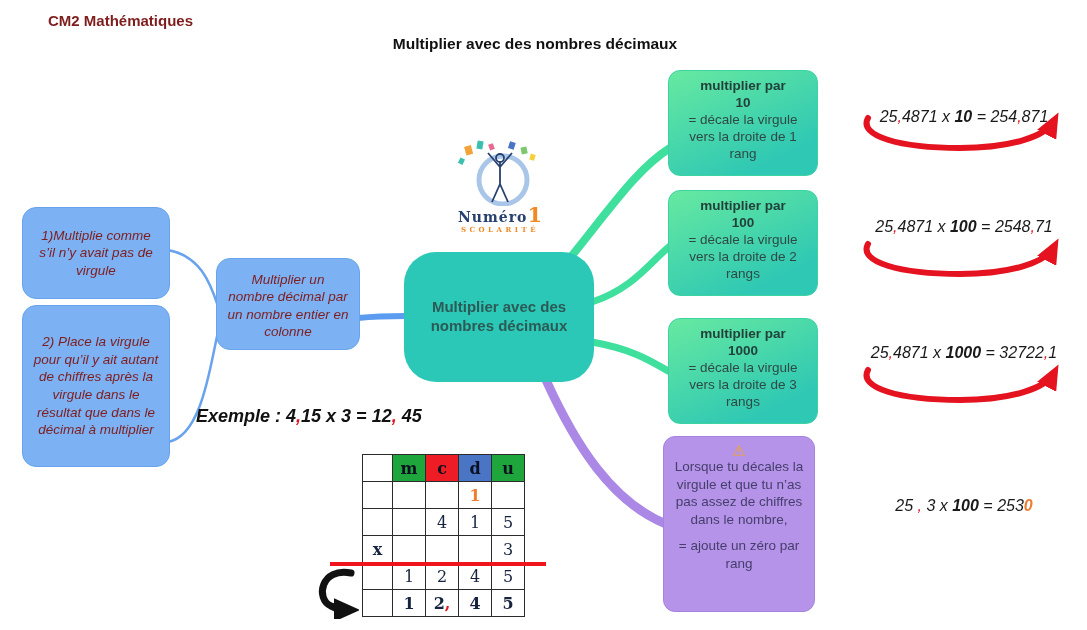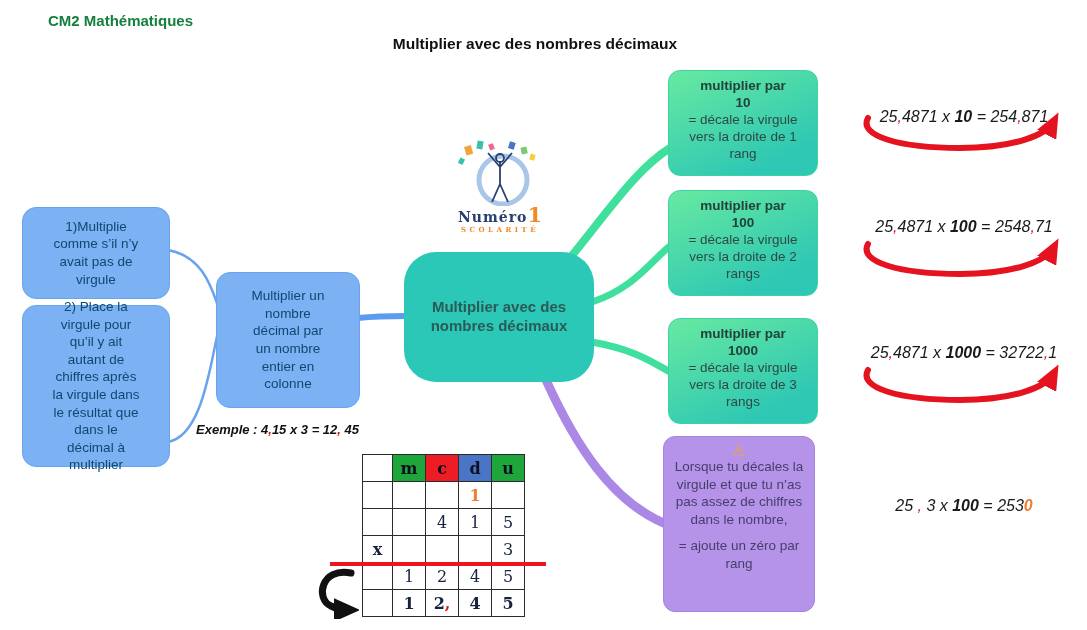--- a/index.html
+++ b/index.html
@@ -4,31 +4,31 @@
 <style>
   * { margin:0; padding:0; box-sizing:border-box; }
   html,body { background:#ffffff; }
   #canvas {
     position:relative; width:1087px; height:630px; overflow:hidden;
     font-family:"Liberation Sans", sans-serif; background:#fff;
   }
   .abs { position:absolute; }
   #connector-layer { position:absolute; left:0; top:0; z-index:0; }
 
-  .course-title { left:48px; top:12px; font-size:15px; font-weight:bold; color:#15803d; }
+  .course-title { left:48px; top:12px; font-size:15px; font-weight:bold; color:#7f1d1d; }
   .main-title { left:300px; top:35px; width:470px; text-align:center; font-size:15.5px; font-weight:bold; color:#111; }
 
   .bluebox {
     background:#7cb1f3; border:1px solid #69a3ee; border-radius:14px;
-    color:#0c4a6e; font-size:13.5px; line-height:1.3; text-align:center;
-    display:flex; align-items:center; justify-content:center; padding:8px 27px; z-index:2;
+    color:#7f1d1d; font-size:13.5px; line-height:1.3; text-align:center;
+    display:flex; align-items:center; justify-content:center; padding:8px 10px; z-index:2;font-style:italic;
   }
   .step1 { left:22px; top:207px; width:148px; height:92px; }
   .step2 { left:22px; top:305px; width:148px; height:162px; }
-  .method { left:216px; top:272px; width:144px; height:136px; }
+  .method { left:216px; top:258px; width:144px; height:92px;align-items:flex-end; }
 
   .center-node {
     left:404px; top:252px; width:190px; height:130px; background:#2bc8b8;
     border-radius:32px; display:flex; align-items:center; justify-content:center;
     text-align:center; color:#2c5a55; font-weight:bold; font-size:15px; line-height:1.25;
     padding:0 18px; z-index:2;
   }
 
   .greenbox {
     left:668px; width:150px; height:106px;
@@ -54,21 +54,21 @@
     left:848px; width:232px; text-align:center; font-size:16px; font-style:italic;
     color:#1a1a1a; z-index:2; white-space:nowrap;
   }
   .eq1 { top:108px; } .eq2 { top:218px; } .eq3 { top:344px; } .eq4 { top:497px; }
   .equation .mult { font-weight:bold; }
   .redc { color:#e4131f; }
   .orangez { color:#ed7d31; font-weight:bold; }
   .arrow-wrap { width:210px; height:42px; z-index:1; }
   .a1 { left:858px; top:112px; } .a2 { left:858px; top:238px; } .a3 { left:858px; top:364px; }
 
-  .example { left:196px; top:406px; font-size:13px; font-weight:bold; font-style:italic; color:#111; z-index:2; white-space:nowrap;margin-top:16px; }
+  .example { left:196px; top:406px; font-size:18px; font-weight:bold; font-style:italic; color:#111; z-index:2; white-space:nowrap; }
 
   .grid { left:362px; top:454px; border-collapse:collapse; z-index:2; position:absolute;
           font-family:"DejaVu Serif","Liberation Serif",serif; font-size:16px; color:#16233f; }
   .grid td {
     border:1.5px solid #2b2b2b; width:33px; height:27px; text-align:center; vertical-align:middle;
     background:#fff; padding:0;
   }
   .grid td.c0 { width:30px; }
   .grid td.hm, .grid td.hu { background:#1ea63c; }
   .grid td.hc { background:#ee1c25; }

